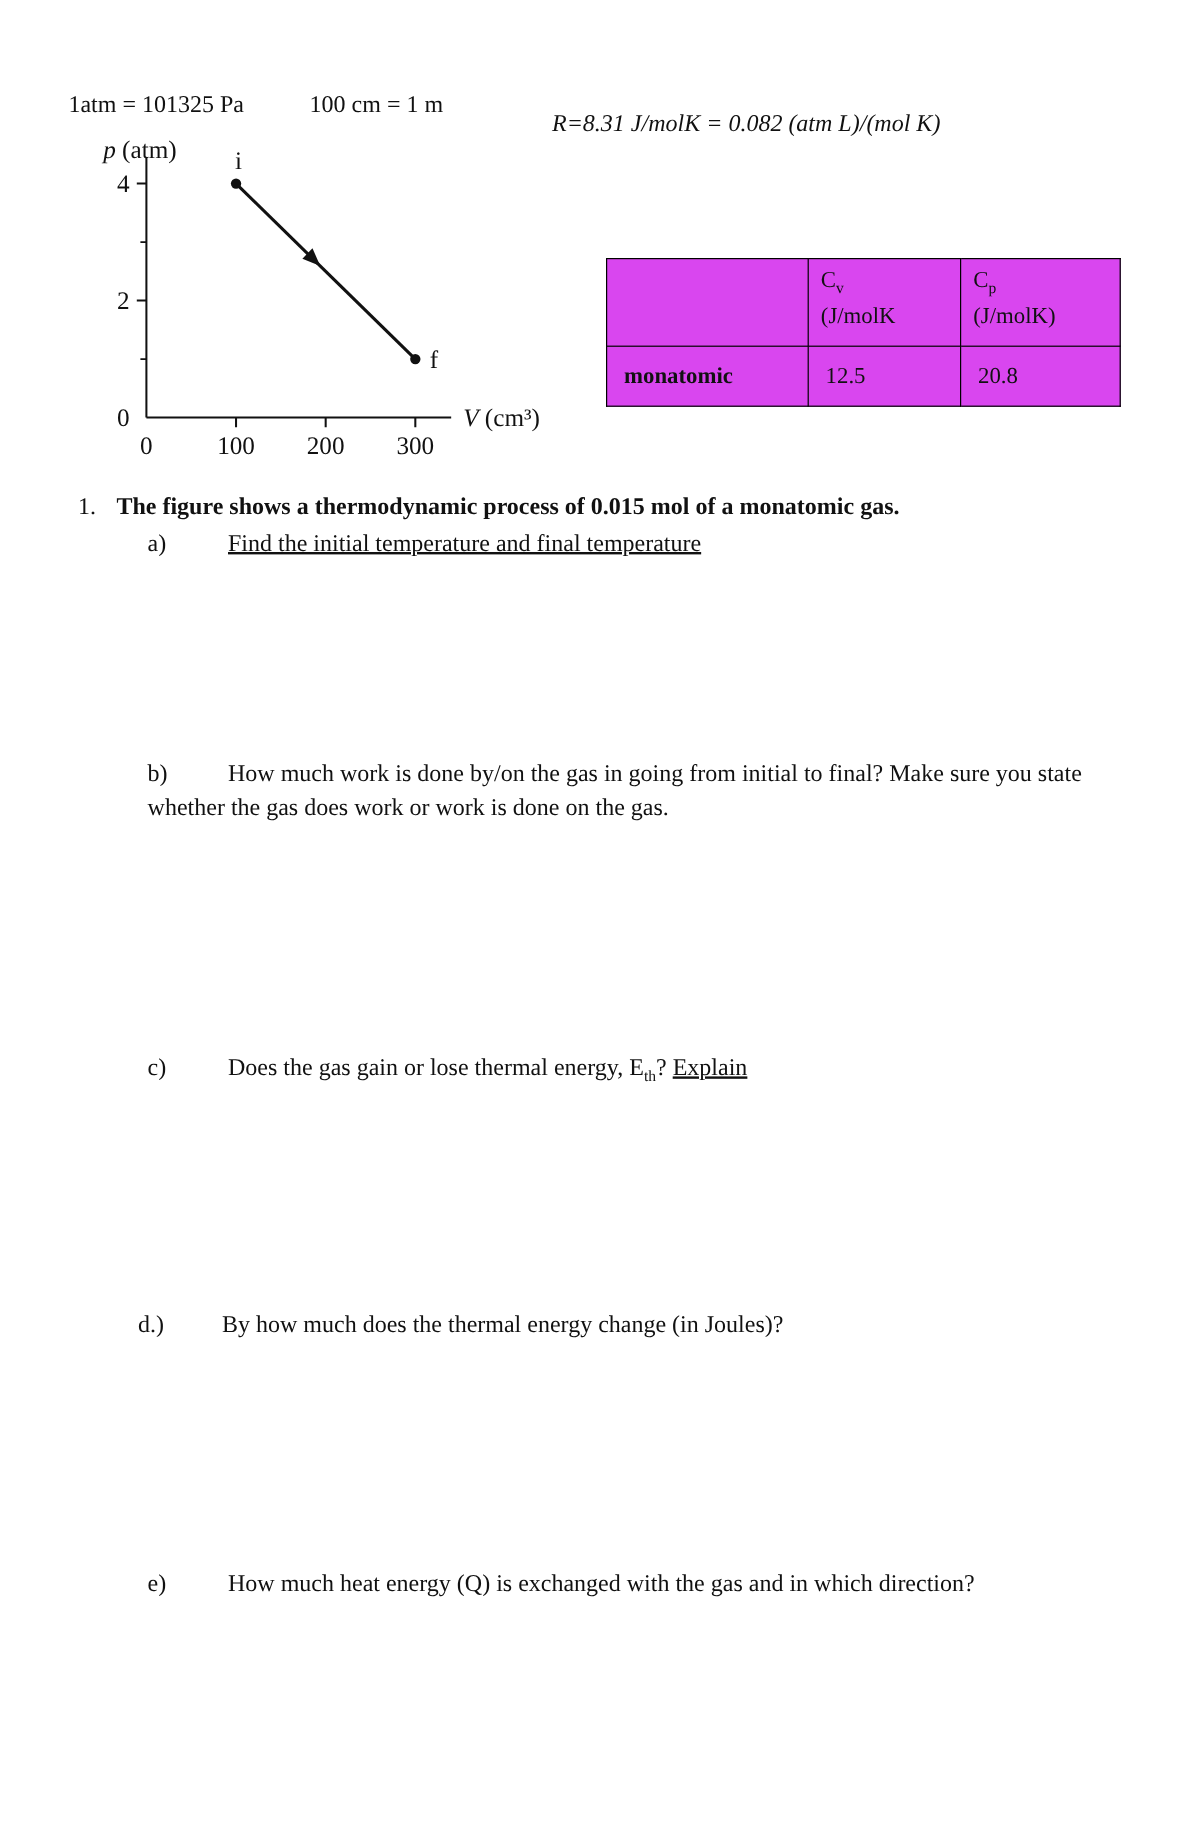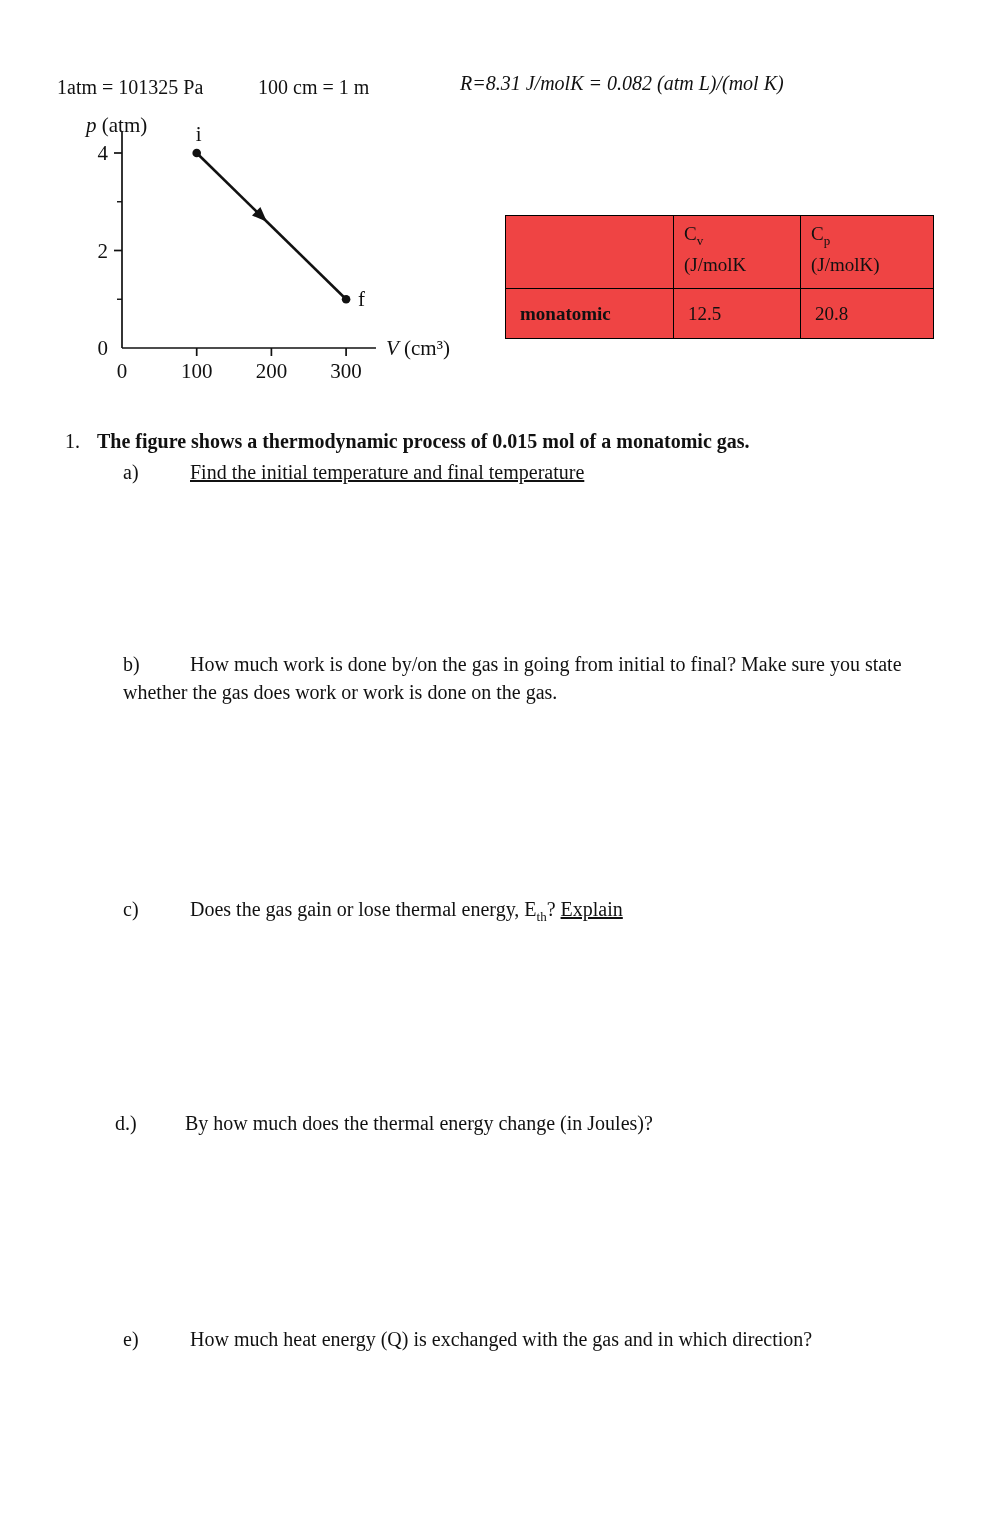--- a/index.html
+++ b/index.html
@@ -10,40 +10,40 @@
   .abs { position: absolute; }
   .hdr { font-size: 20px; white-space: nowrap; }
   .italic { font-style: italic; }
 
   
   #pv-chart line.ax  { stroke:#111; stroke-width:1.7; }
   #pv-chart line.axm { stroke:#111; stroke-width:1.4; }
   #pv-chart text { font-family:"Liberation Serif", serif; fill:#111; }
 
   
-  table.cap { border-collapse: collapse; background:#ef4444; }
+  table.cap { border-collapse: collapse; background:#d946ef; }
   table.cap td { border: 1.6px solid #000; font-size: 19px; }
   table.cap td.hdrcell { vertical-align: top; padding: 6px 10px; line-height: 24px; }
   table.cap td.rowlabel { padding-left: 14px; font-weight: 600; margin-top: 12px; }
   table.cap td.num { padding-left: 14px; }
 
   
-  .q { font-size: 20px; line-height: 28px; margin-top: 19px; }
+  .q { font-size: 20px; line-height: 28px; }
   .qnum { display:inline-block; width: 32px; }
   .qintro { font-weight: bold; }
   .qlabel { display:inline-block; width: 67px; }
   .ul { text-decoration: underline; }
   sub.subsm { font-size: 13px; }
 </style>
 </head>
 <body>
 
 <div class="abs hdr" style="left:57px; top:76px;">1atm = 101325 Pa</div>
 <div class="abs hdr" style="left:258px; top:76px;">100 cm = 1 m</div>
-<div class="abs hdr italic" style="left:460px; top:72px;">R=8.31 J/molK  =  0.082 (atm L)/(mol K)</div>
+<div class="abs hdr italic" style="left:460px; top:92px;">R=8.31 J/molK  =  0.082 (atm L)/(mol K)</div>
 
 <svg id="pv-chart" class="abs" style="left:78px; top:112px;" width="450" height="292">
     <line x1="44" y1="236" x2="44" y2="19.0625" class="ax"></line>
     <line x1="44" y1="236" x2="297.98" y2="236" class="ax"></line>
     <text x="30" y="243" text-anchor="end" font-size="21">0</text>
     <line x1="36" y1="138.5" x2="44" y2="138.5" class="ax"></line>
     <text x="30" y="145.5" text-anchor="end" font-size="21">2</text>
     <line x1="36" y1="41" x2="44" y2="41" class="ax"></line>
     <text x="30" y="48" text-anchor="end" font-size="21">4</text>
     <line x1="39" y1="187.25" x2="44" y2="187.25" class="axm"></line>

